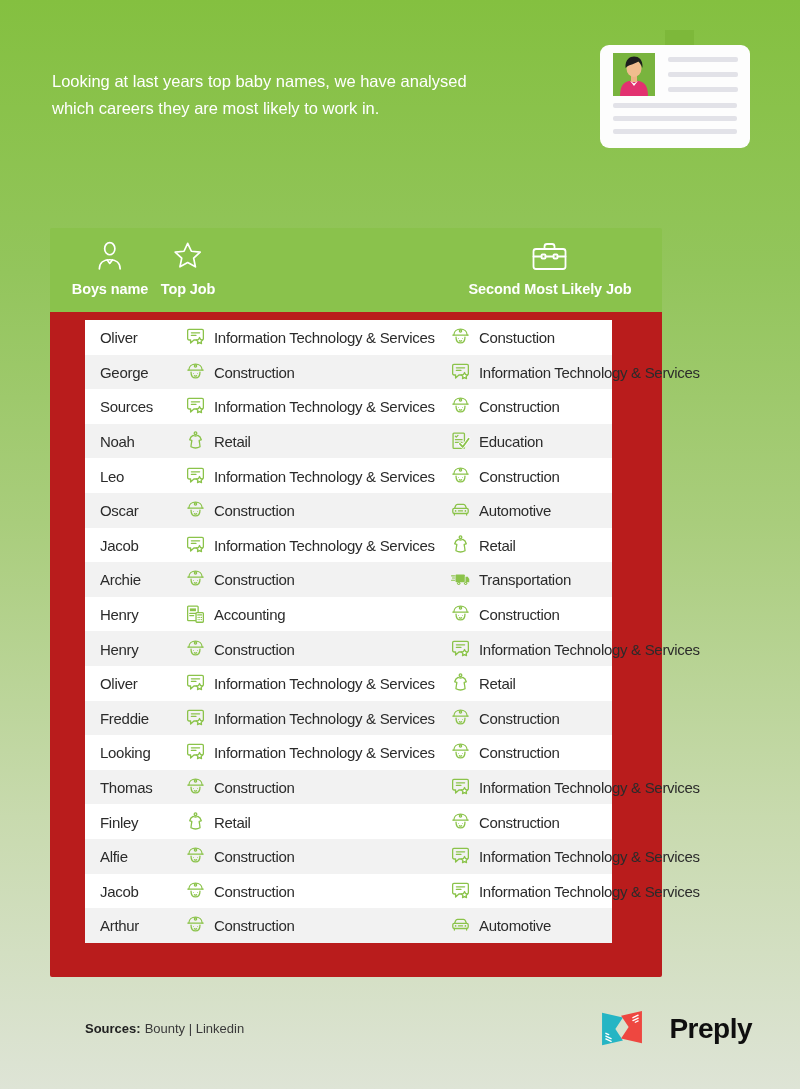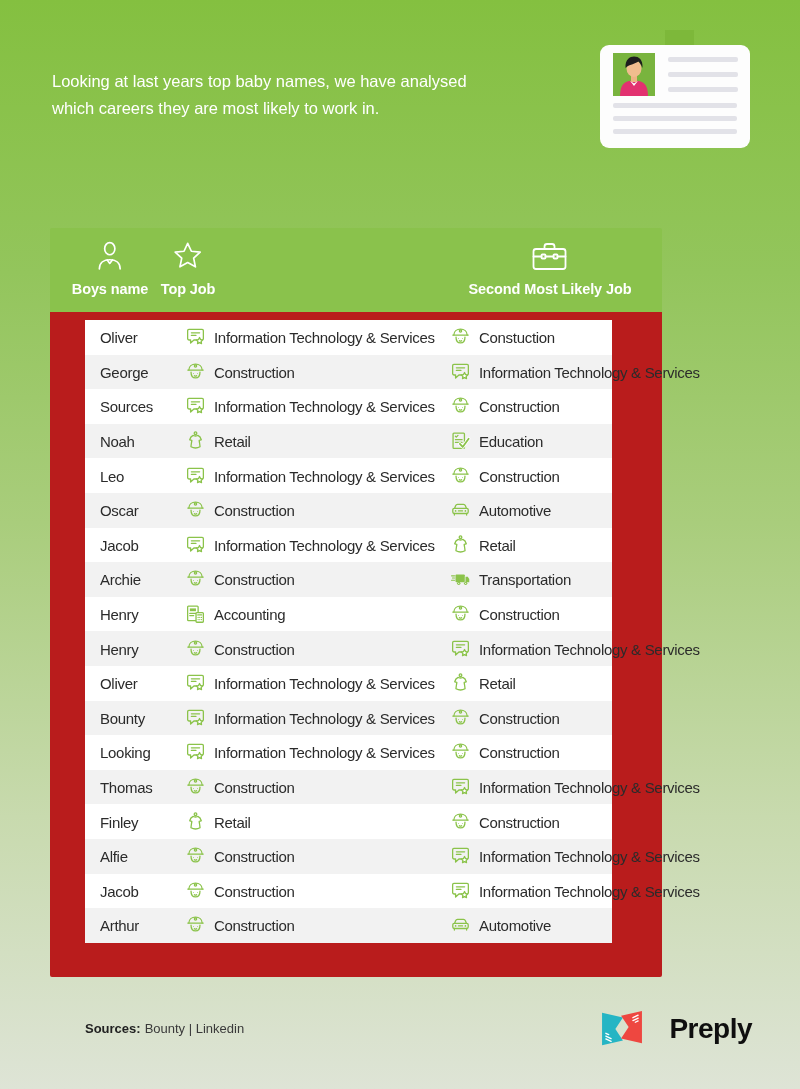--- a/index.html
+++ b/index.html
@@ -355,21 +355,21 @@
     </div>
     <div class="cell cell-job2">
       <svg class="job-icon">
             <use href="#icon-retail" xlink:href="#icon-retail"></use>
           </svg>
       <span class="job-label">Retail</span>
     </div>
   </div>
 
   <div class="row alt">
-    <div class="cell cell-name">Bounty</div>
+    <div class="cell cell-name">Freddie</div>
     <div class="cell cell-job1">
       <svg class="job-icon">
             <use href="#icon-it-services" xlink:href="#icon-it-services"></use>
           </svg>
       <span class="job-label">Information Technology &amp; Services</span>
     </div>
     <div class="cell cell-job2">
       <svg class="job-icon">
             <use href="#icon-construction" xlink:href="#icon-construction"></use>
           </svg>

